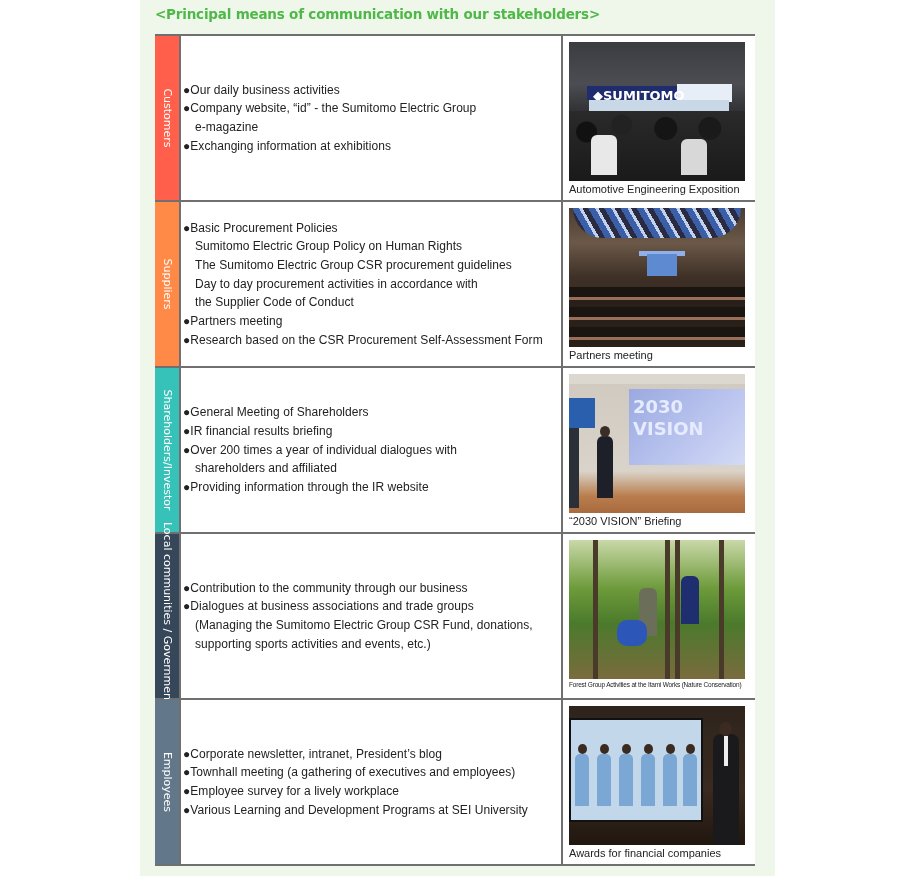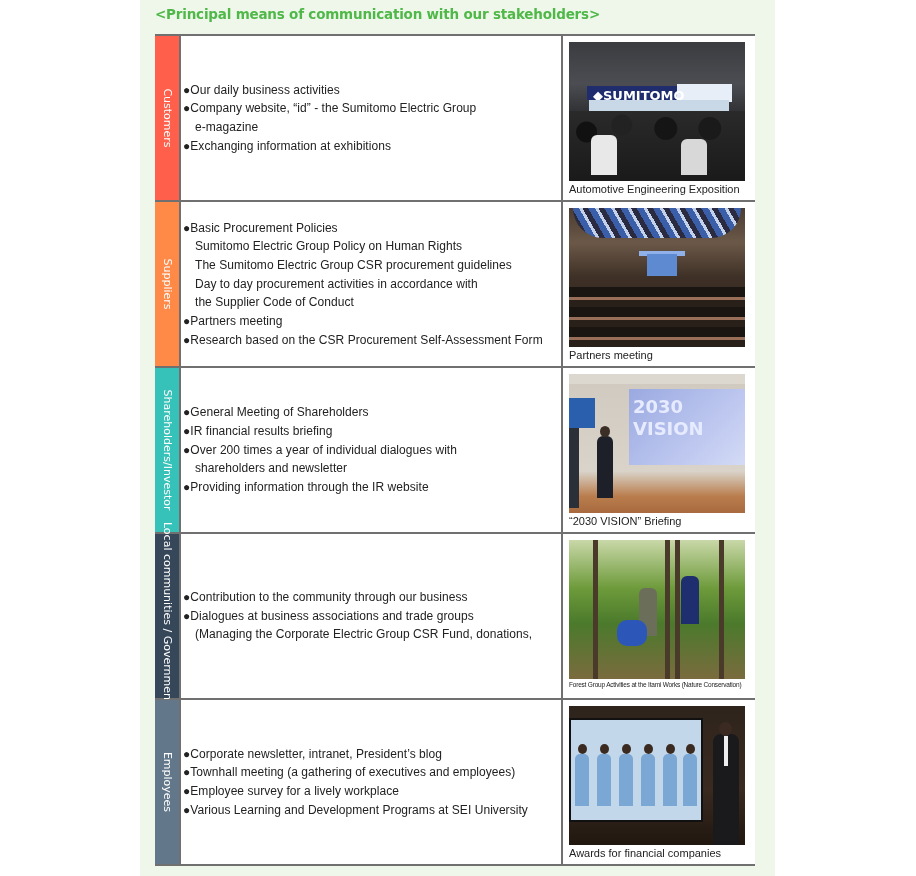--- a/index.html
+++ b/index.html
@@ -113,21 +113,21 @@
   </div>
 
   <div class="row">
     <div class="label" style="background:#36c2b8">
       <span>Shareholders/Investor</span>
     </div>
     <div class="text">
       <div class="line bullet">General Meeting of Shareholders</div>
       <div class="line bullet">IR financial results briefing</div>
       <div class="line bullet">Over 200 times a year of individual dialogues with</div>
-      <div class="line indent">shareholders and newsletter</div>
+      <div class="line indent">shareholders and affiliated</div>
       <div class="line bullet">Providing information through the IR website</div>
     </div>
     <div class="photo-cell">
       <div class="photo p3">
         <div class="ceil"></div>
           <div class="side"></div>
           <div class="pillar"></div>
         <div class="screen"></div>
         <div class="v1">2030 VISION</div>
         <div class="man"></div>
@@ -137,21 +137,22 @@
     </div>
   </div>
 
   <div class="row">
     <div class="label" style="background:#36475a">
       <span>Local communities / Governments</span>
     </div>
     <div class="text">
       <div class="line bullet">Contribution to the community through our business</div>
       <div class="line bullet">Dialogues at business associations and trade groups</div>
-      <div class="line indent">(Managing the Corporate Electric Group CSR Fund, donations,</div>
+      <div class="line indent">(Managing the Sumitomo Electric Group CSR Fund, donations,</div>
+      <div class="line indent">supporting sports activities and events, etc.)</div>
     </div>
     <div class="photo-cell">
       <div class="photo p4">
         <div class="tree" style="left:24px"></div>
           <div class="tree" style="left:96px"></div>
         <div class="tree" style="left:106px"></div>
           <div class="tree" style="left:150px"></div>
         <div class="person" style="left:112px;top:36px"></div>
         <div class="person" style="left:70px;top:48px;background:#6b6f5a"></div>
         <div class="kneel"></div>

